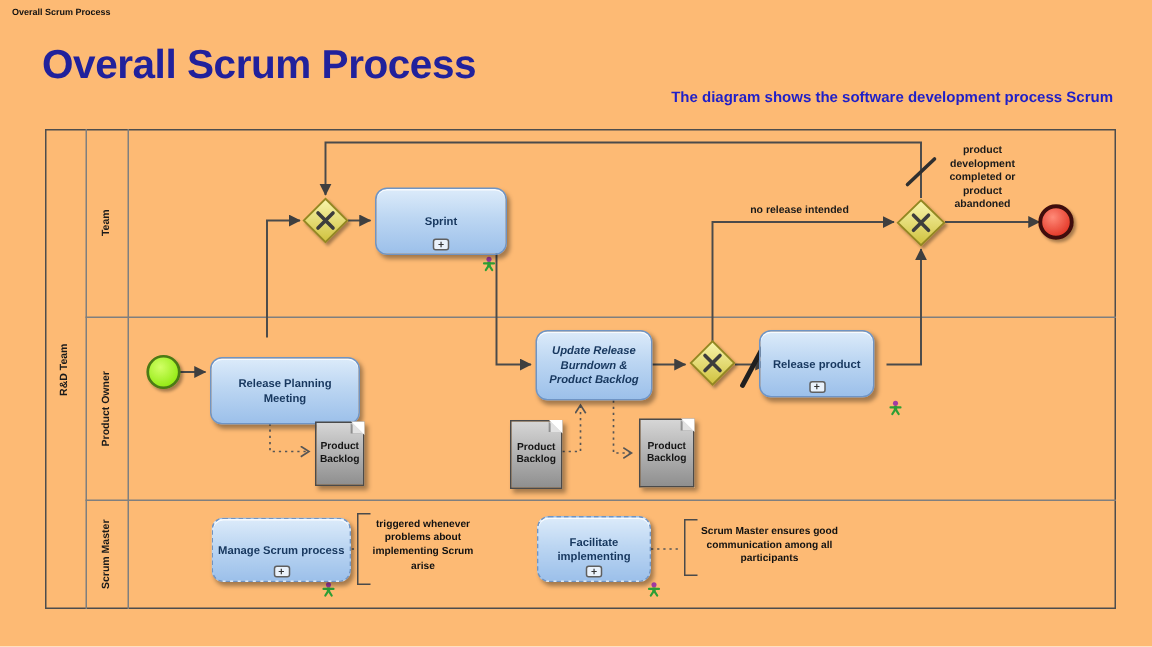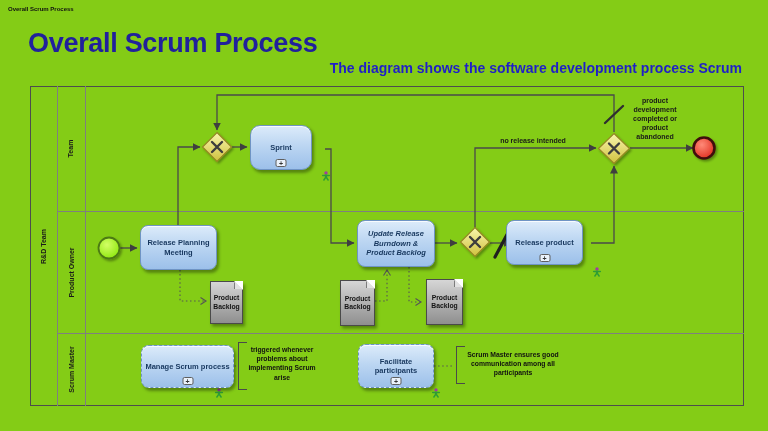--- a/index.html
+++ b/index.html
@@ -1,21 +1,21 @@
 <!DOCTYPE html>
 <html><head>
 <meta charset="utf-8">
 <style>
   html,body{margin:0;padding:0;background:#fff;}
-  .stage{position:relative;width:768px;height:431px;background:#84cc16;overflow:hidden;
+  .stage{position:relative;width:768px;height:431px;background:#fdba74;overflow:hidden;
          font-family:"Liberation Sans","DejaVu Sans",sans-serif;}
   .abs{position:absolute;}
   .breadcrumb{left:8px;top:6px;font-size:6px;font-weight:700;color:#111;}
   .title{left:28px;top:28px;font-size:27px;font-weight:700;color:#21219c;letter-spacing:-0.3px;}
-  .subtitle{right:26px;top:60px;font-size:14px;font-weight:700;color:#1f1fc8;}
+  .subtitle{right:26px;top:60px;font-size:10px;font-weight:700;color:#1f1fc8;}
   
   .pool-border{left:30px;top:86px;width:714px;height:320px;border:1.4px solid #4d4d4d;box-sizing:border-box;}
   .vline{top:86px;height:320px;width:0;border-left:1px solid #7f7f7f;}
   .hline{left:57px;width:687px;height:0;border-top:1px solid #7f7f7f;}
   .lane-label{display:flex;align-items:center;justify-content:center;}
   .lane-label span{transform:rotate(-90deg);white-space:nowrap;font-size:7px;font-weight:700;color:#1a1a1a;}
   
   .task{border:1.3px solid #6f94c4;border-radius:8px;box-sizing:border-box;
         background:linear-gradient(180deg,#dcebfa 0%,#bcd6f2 45%,#9cc0ea 100%);
         box-shadow:2px 2.5px 3px rgba(0,0,0,0.35), inset 0 1px 0 rgba(255,255,255,0.8);
@@ -144,45 +144,45 @@
       <circle cx="109" cy="248" r="10.5" fill="url(#gGrad)" stroke="#4c7a12" stroke-width="1.8"></circle>
       <circle cx="704" cy="148" r="10.5" fill="url(#rGrad)" stroke="#40100a" stroke-width="2.6"></circle>
     </g>
 
     <use href="#person" x="0" y="0" transform="translate(326,176)"></use>
     <use href="#person" x="0" y="0" transform="translate(597,272)"></use>
     <use href="#person" x="0" y="0" transform="translate(219,393)"></use>
     <use href="#person" x="0" y="0" transform="translate(436,393)"></use>
   </svg>
 
-  <div class="abs task" style="left:140px;top:225px;width:77px;height:45px;">
+  <div class="abs task" style="left:140px;top:238px;width:100px;height:45px;">
     <span>Release Planning Meeting</span>
     </div>
 
-  <div class="abs task" style="left:250px;top:125px;width:62px;height:45px;border-radius:10px;">
+  <div class="abs task" style="left:250px;top:125px;width:88px;height:45px;">
     <span>Sprint</span>
     <span class="plus-marker">+</span>
     </div>
 
   <div class="abs task" style="left:357px;top:220px;width:78px;height:47px;font-style:italic;">
     <span>Update Release Burndown &amp; Product Backlog</span>
     </div>
 
   <div class="abs task" style="left:506px;top:220px;width:77px;height:45px;">
     <span>Release product</span>
     <span class="plus-marker">+</span>
     </div>
 
   <div class="abs task dashed" style="left:141px;top:345px;width:93px;height:43px;">
     <span>Manage Scrum process</span>
     <span class="plus-marker">+</span>
     </div>
 
   <div class="abs task dashed" style="left:358px;top:344px;width:76px;height:44px;">
-    <span>Facilitate participants</span>
+    <span>Facilitate implementing</span>
     <span class="plus-marker">+</span>
     </div>
 
   <div class="abs doc" style="left:210px;top:281px;width:33px;height:43px;">
     <span class="fold-icon"></span>
     <span class="fold2"></span>
     <span>Product Backlog</span>
     </div>
 
   <div class="abs doc" style="left:340px;top:280px;width:35px;height:46px;">

